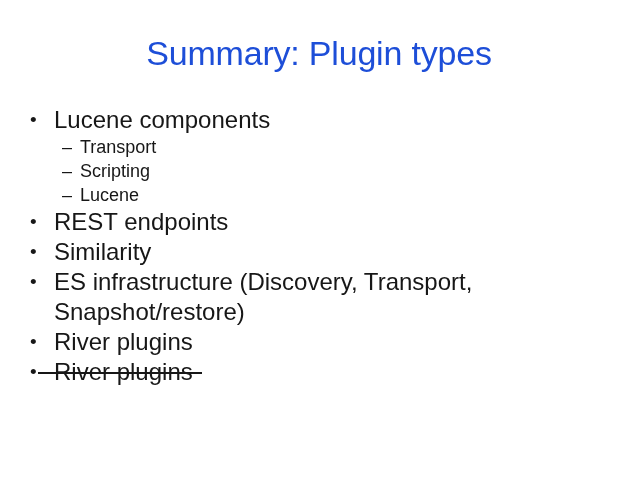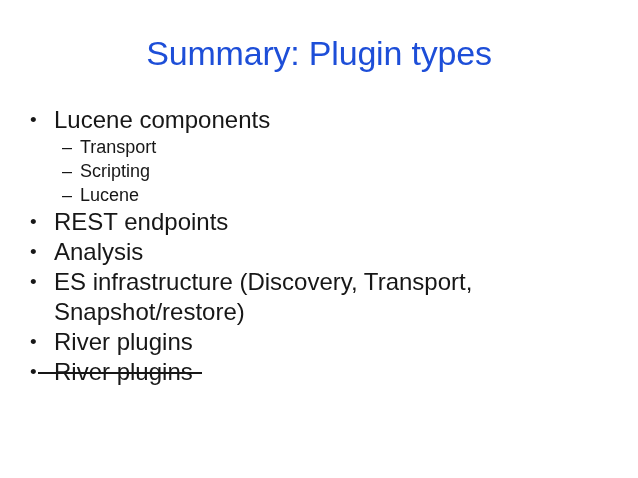--- a/index.html
+++ b/index.html
@@ -114,21 +114,21 @@
       <span class="bullet-text">Lucene</span>
     </div>
 
     <div class="bullet-row">
       <span class="bullet-marker">•</span>
       <span class="bullet-text">REST endpoints</span>
     </div>
 
     <div class="bullet-row">
       <span class="bullet-marker">•</span>
-      <span class="bullet-text">Analysis</span>
+      <span class="bullet-text">Similarity</span>
     </div>
 
     <div class="bullet-row">
       <span class="bullet-marker">•</span>
       <span class="bullet-text">ES infrastructure (Discovery, Transport, Snapshot/restore)</span>
     </div>
 
     <div class="bullet-row">
       <span class="bullet-marker">•</span>
       <span class="bullet-text">River plugins</span>

